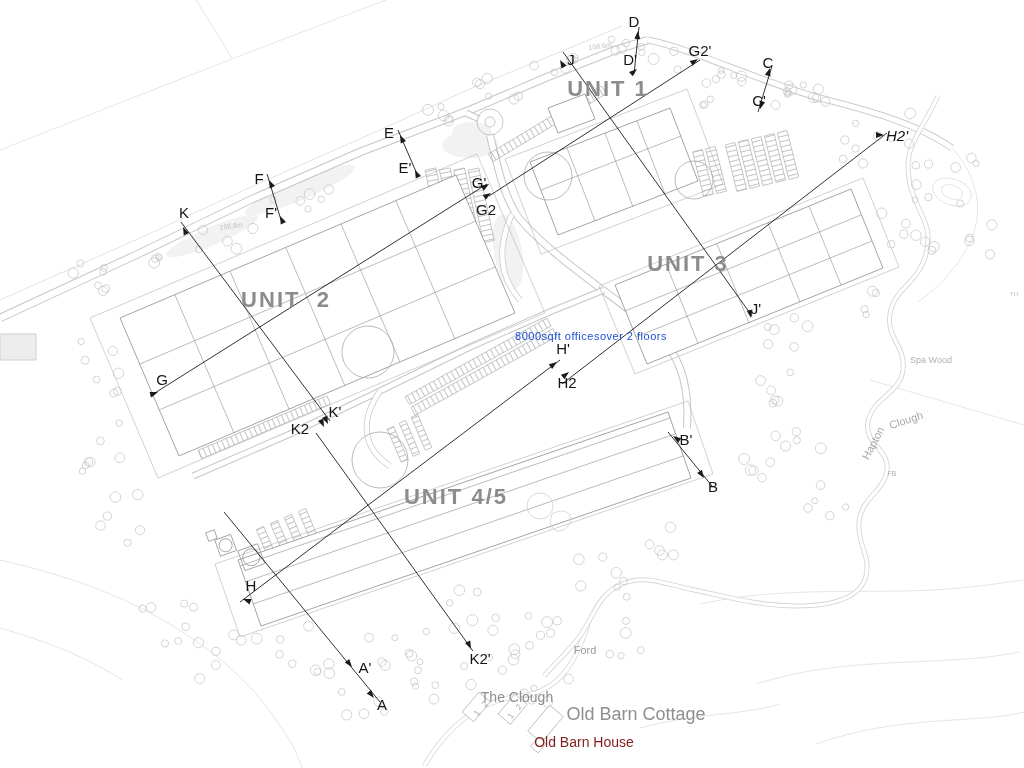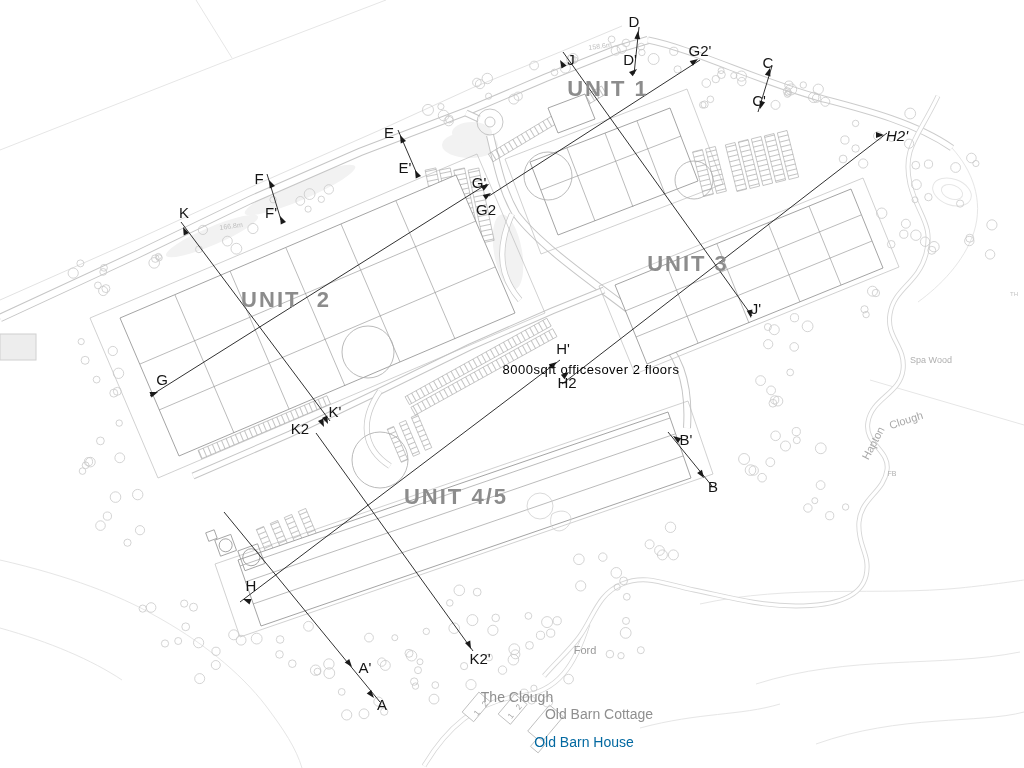--- a/index.html
+++ b/index.html
@@ -3,21 +3,21 @@
 <meta charset="utf-8">
 <style>
   html,body{margin:0;padding:0;background:#ffffff;}
   body{width:1024px;height:768px;overflow:hidden;font-family:"Liberation Sans",sans-serif;}
   #plan{position:relative;width:1024px;height:768px;background:#ffffff;}
   #linework{position:absolute;left:0;top:0;}
   #labels{position:absolute;left:0;top:0;width:1024px;height:768px;pointer-events:none;}
   .marker-label{position:absolute;transform:translate(-50%,-55%);font-size:15px;color:#141414;white-space:pre;}
   .unit-label{position:absolute;transform:translate(-50%,-50%);font-size:22px;font-weight:bold;letter-spacing:2px;color:#8c8c8c;white-space:pre;}
   .place-label{position:absolute;transform:translate(-50%,-50%);color:#8f8f8f;white-space:pre;}
-  .annotation-label{position:absolute;transform:translate(-50%,-50%);font-size:13px;letter-spacing:.5px;color:#000000;white-space:pre;margin-top:33px;}
+  .annotation-label{position:absolute;transform:translate(-50%,-50%);font-size:11px;letter-spacing:.5px;color:#1d4ed8;white-space:pre;}
 </style>
 </head>
 <body>
 
 <div id="plan">
 
 <svg id="linework" width="1024" height="768" viewBox="0 0 1024 768">
   <defs>
     <pattern id="ladH" width="5" height="10" patternUnits="userSpaceOnUse">
       <path d="M0.5,0 V10" stroke="#a9a9a9" stroke-width="0.7"></path>
@@ -548,22 +548,22 @@
       <span class="marker-label" style="left: 567px; top: 383px;">H2</span>
       <span class="marker-label" style="left: 897px; top: 136px; font-style: italic;">H2'</span>
       <span class="marker-label" style="left: 571px; top: 60px;">J</span>
       <span class="marker-label" style="left: 756px; top: 309px;">J'</span>
       <span class="marker-label" style="left: 184px; top: 213px;">K</span>
       <span class="marker-label" style="left: 335px; top: 412px;">K'</span>
       <span class="marker-label" style="left: 300px; top: 429px;">K2</span>
       <span class="marker-label" style="left: 480px; top: 659px;">K2'</span>
       <span class="place-label" style="left: 585px; top: 610px; font-size: 11px; color: rgb(154, 154, 154); margin-top: 40px;">Ford</span>
       <span class="place-label" style="left: 517px; top: 697px; font-size: 14px; color: rgb(143, 143, 143);">The Clough</span>
-      <span class="place-label" style="left: 599px; top: 714px; font-size: 14px; color: rgb(143, 143, 143);">Old Barn Cottage</span>
-      <span class="place-label" style="left: 584px; top: 742px; font-size: 14px; color: #0369a1;">Old Barn House</span>
+      <span class="place-label" style="left: 636px; top: 714px; font-size: 18px; color: rgb(143, 143, 143);">Old Barn Cottage</span>
+      <span class="place-label" style="left: 584px; top: 742px; font-size: 14px; color: #7f1d1d;">Old Barn House</span>
       <span class="place-label" style="left: 931px; top: 360px; font-size: 9px; color: rgb(176, 176, 176);">Spa Wood</span>
       <span class="place-label" style="left: 906px; top: 420px; font-size: 11px; color: rgb(168, 168, 168); transform: translate(-50%, -50%) rotate(-18deg);">Clough</span>
       <span class="place-label" style="left: 873px; top: 443px; font-size: 11px; color: rgb(168, 168, 168); transform: translate(-50%, -50%) rotate(-62deg);">Hapton</span>
       <span class="place-label" style="left: 892px; top: 473px; font-size: 7px; color: rgb(176, 176, 176);">FB</span>
       <span class="place-label" style="left: 1014px; top: 294px; font-size: 6px; color: rgb(196, 196, 196);">TH</span>
       <span class="place-label" style="left: 600px; top: 46px; font-size: 7px; color: rgb(189, 189, 189); transform: translate(-50%, -50%) rotate(-8deg);">158.6m</span>
       <span class="place-label" style="left: 231px; top: 226px; font-size: 7px; color: rgb(189, 189, 189); transform: translate(-50%, -50%) rotate(-8deg);">166.8m</span>
       <span class="place-label" style="left: 477px; top: 713px; font-size: 8px; color: rgb(165, 165, 165); transform: translate(-50%, -50%) rotate(-52deg);">1</span>
       <span class="place-label" style="left: 485px; top: 704px; font-size: 8px; color: rgb(165, 165, 165); transform: translate(-50%, -50%) rotate(-52deg);">2</span>
       <span class="place-label" style="left: 511px; top: 716px; font-size: 8px; color: rgb(165, 165, 165); transform: translate(-50%, -50%) rotate(-52deg);">1</span>

